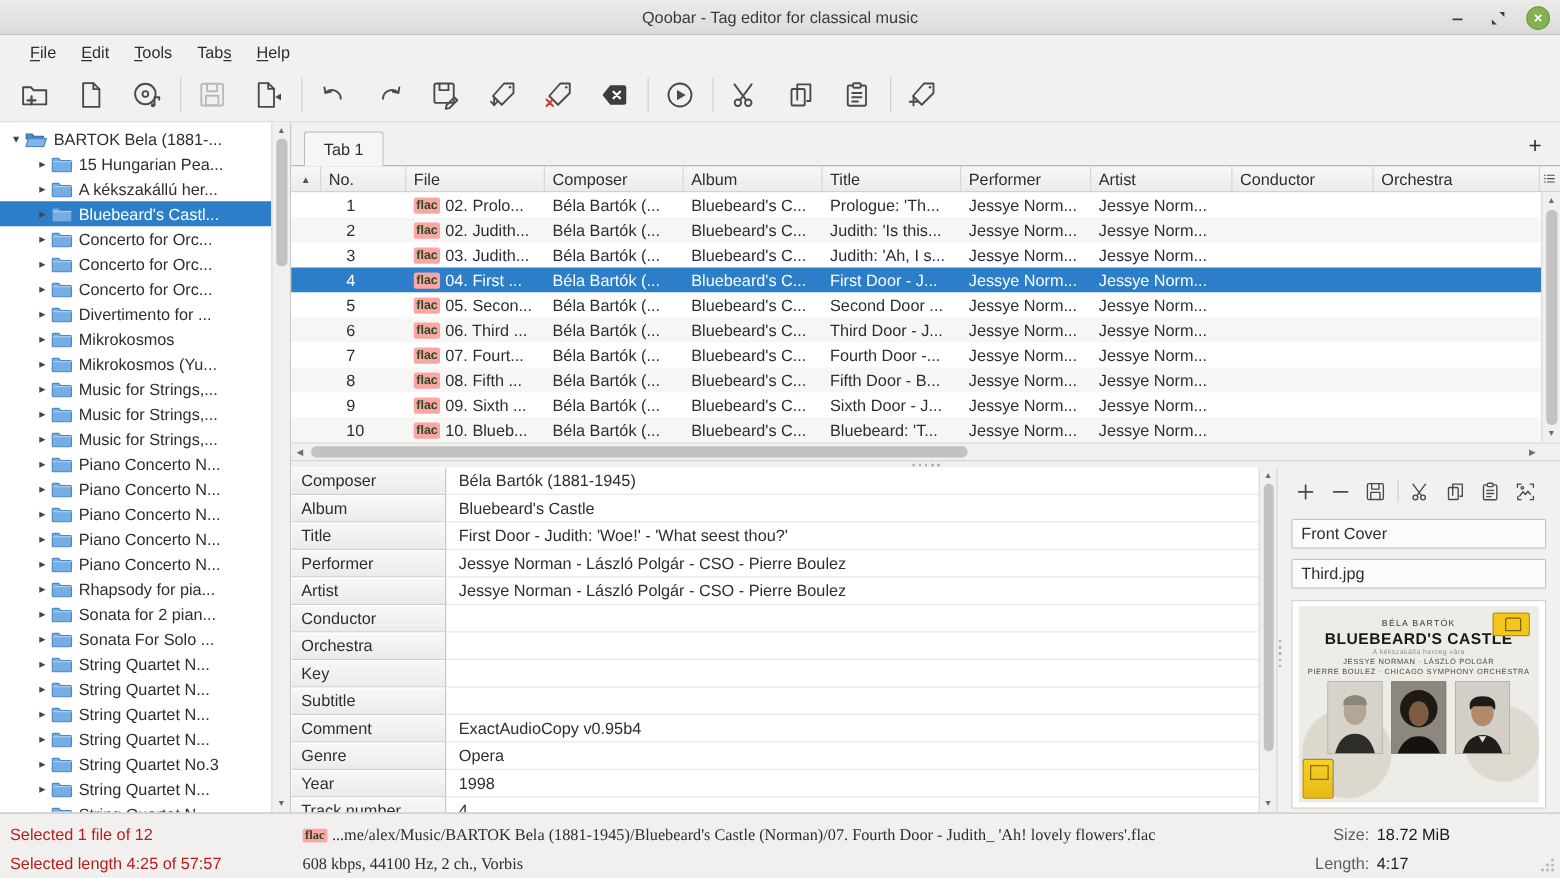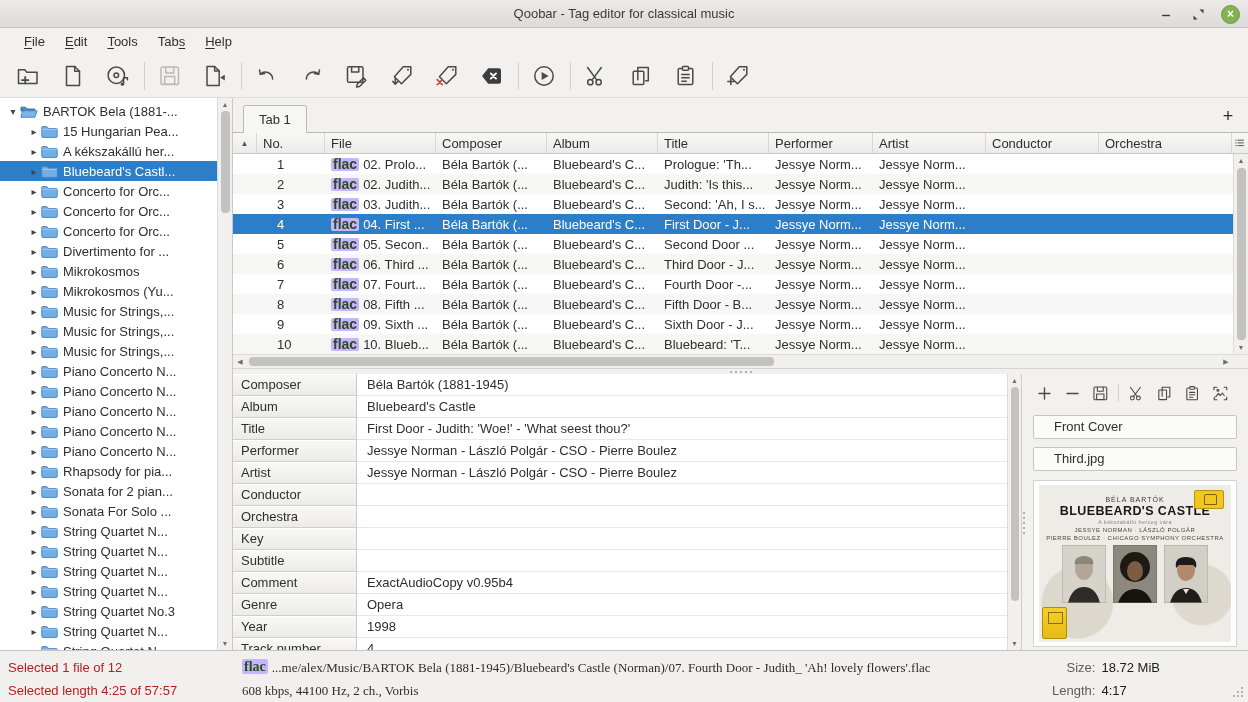--- a/index.html
+++ b/index.html
@@ -63,21 +63,21 @@
   .th.cicon { border-right:none; padding:0; justify-content:center; color:#4a4a4a; }
   .tbody { flex:1; display:flex; background:#fff; min-height:0; }
   .rows { flex:1; min-width:0; }
   .trow { display:grid; grid-template-columns:24px 68px 111px 111px 111px 111px 104px 113px 113px 1fr;
     height:20px; align-items:center; background:#fff; }
   .trow:nth-child(even) { background:#f6f6f5; }
   .trow.selected { background:#2b7ec7; color:#fff; }
   .td { padding:0 6px; white-space:nowrap; overflow:hidden; }
   .td.no { padding-left:20px; }
   .td.file { display:flex; align-items:center; }
-  .badge { background:#c4b5fd; color:#2c4a22; font-size:14px; font-weight:bold; line-height:13px;
+  .badge { background:#fca5a5; color:#2c4a22; font-size:10px; font-weight:bold; line-height:13px;
     padding:0 2px; border-radius:2px; margin-right:4px; flex:0 0 auto; }
   .vscroll { width:15px; flex:0 0 15px; background:#f1f0ef; border-left:1px solid #dcdbda;
     display:flex; flex-direction:column; align-items:center; }
   .vs-thumb { flex:1; width:9px; border-radius:4px; background:#c3c2c1; margin:1px 0; }
   .hscroll { height:14px; flex:0 0 14px; background:#f1f0ef; border-top:1px solid #dcdbda; display:flex; align-items:center; }
   .hs-arrow { width:14px; flex:0 0 14px; text-align:center; font-size:7px; color:#6e6d6c; }
   .hs-track { flex:1; height:100%; position:relative; }
   .hs-thumb { position:absolute; left:2px; top:2px; height:9px; width:54%; background:#c3c2c1; border-radius:4px; }
   .hs-corner { width:15px; flex:0 0 15px; height:100%; }
 
@@ -100,21 +100,21 @@
   .tag-thumb { width:8px; border-radius:4px; background:#c3c2c1; height:214px; }
   .vsplitter-dots { position:absolute; right:-4px; top:50%; width:2px; height:22px; z-index:3;
     background:repeating-linear-gradient(180deg,#b1b0af 0 2px,transparent 2px 5px); }
 
   
   .coverpanel { width:226px; flex:0 0 226px; background:#f2f1f0; display:flex; flex-direction:column; padding:5px 11px 0 11px; }
   .cover-toolbar { height:28px; flex:0 0 28px; display:flex; align-items:center; }
   .cbtn { width:24px; height:24px; margin-right:5px; display:flex; align-items:center; justify-content:center; color:#4a4a4a; }
   .csep { width:1px; height:18px; background:#d2d1d0; margin:0 6px 0 1px; }
   .cover-field { height:24px; border:1px solid #c6c5c3; background:#fbfbfa; border-radius:2px;
-    line-height:22px; padding-left:20px; margin-top:8px; white-space:nowrap; overflow:hidden; }
+    line-height:22px; padding-left:7px; margin-top:8px; white-space:nowrap; overflow:hidden; }
   .cover-art { margin-top:9px; height:167px; background:#fff; border:1px solid #d4d3d2;
     display:flex; align-items:center; justify-content:center; }
   .ca-inner { width:192px; height:157px; background:#eeece6;
     background-image:radial-gradient(circle at 20% 75%, #dcd8cd 0 18%, transparent 19%),
                      radial-gradient(circle at 85% 70%, #ddd9cf 0 15%, transparent 16%);
     position:relative; text-align:center; overflow:hidden; }
   .dg-cartouche { position:absolute; top:5px; right:7px; width:30px; height:19px; background:#f4c51c;
     border:1px solid #b8940e; border-radius:2px; }
   .dg-cartouche::after { content:""; position:absolute; left:9px; top:3px; width:11px; height:9px;
     border:1px solid #7a6206; border-radius:2px 2px 0 0; }
@@ -643,21 +643,21 @@
               </div>
               <div class="trow">
                 <div class="td"></div>
                 <div class="td no">3</div>
                 <div class="td file">
                   <span class="badge">flac</span>
                   <span style="overflow: hidden; white-space: nowrap;">03. Judith...</span>
                 </div>
                 <div class="td">Béla Bartók (...</div>
                 <div class="td">Bluebeard's C...</div>
-                <div class="td">Second: 'Ah, I s...</div>
+                <div class="td">Judith: 'Ah, I s...</div>
                 <div class="td">Jessye Norm...</div>
                 <div class="td">Jessye Norm...</div>
                 <div class="td"></div>
                 <div class="td"></div>
               </div>
               <div class="trow selected">
                 <div class="td"></div>
                 <div class="td no">4</div>
                 <div class="td file">
                   <span class="badge">flac</span>

